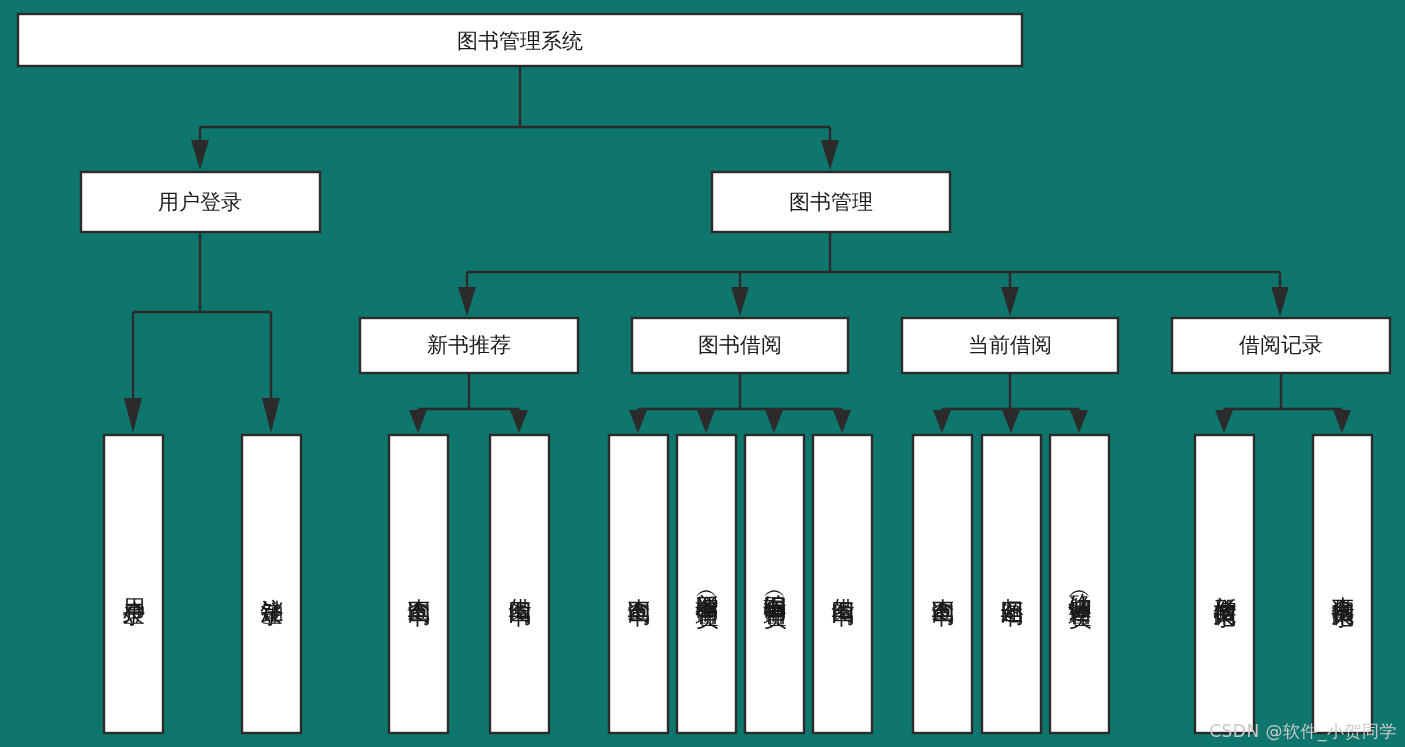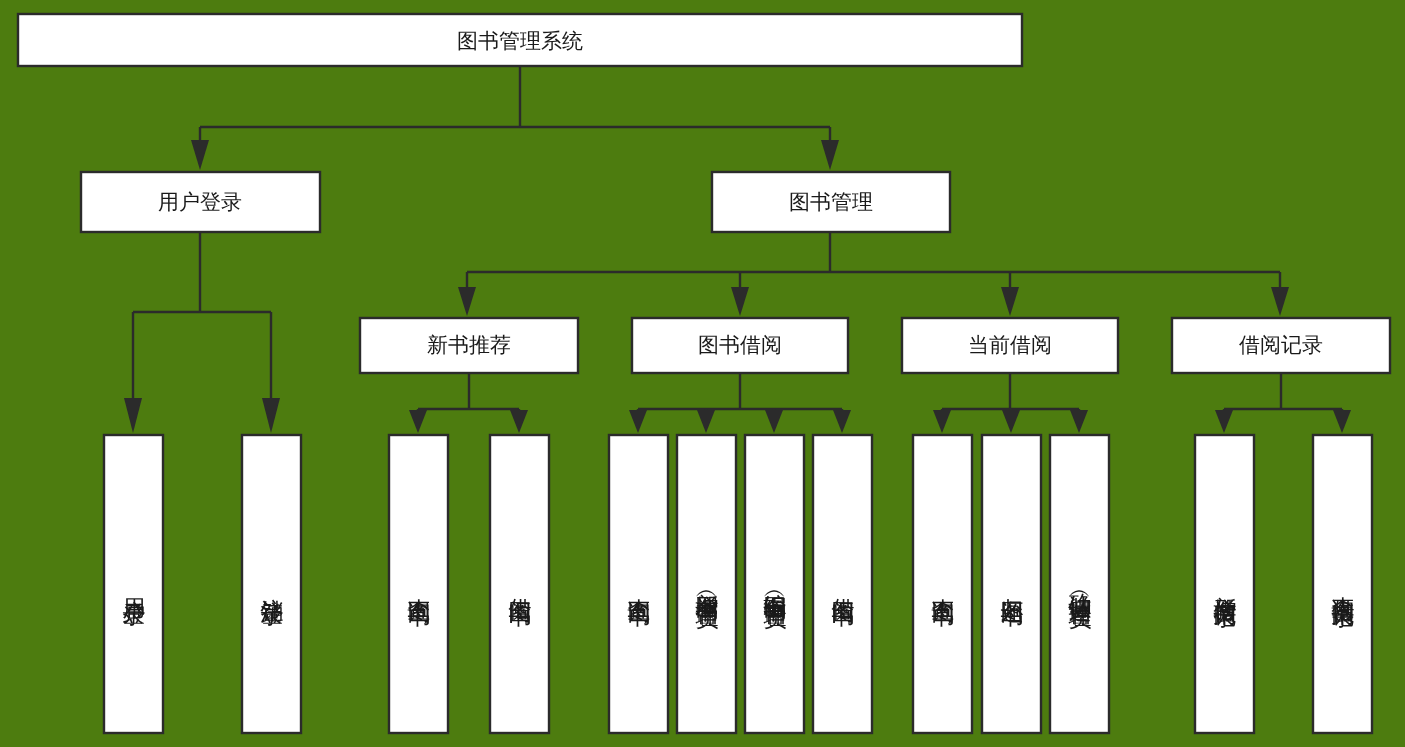--- a/index.html
+++ b/index.html
@@ -10,21 +10,21 @@
   body {
     width: 1405px;
     height: 747px;
     font-family: "DejaVu Sans", "Liberation Sans", sans-serif;
     overflow: hidden;
   }
   #diagram-root {
     position: relative;
     width: 1405px;
     height: 747px;
-    background: #4d7c0f;
+    background: #0f766e;
   }
   svg#tree-svg {
     position: absolute;
     left: 0;
     top: 0;
     width: 1405px;
     height: 747px;
   }
   .node-box {
     fill: #ffffff;
@@ -213,14 +213,15 @@
   <div class="node-label-v" style="left:609px;  top:435px; width:59px; height:298px;">查询图书</div>
   <div class="node-label-v" style="left:677px;  top:435px; width:59px; height:298px;">新增图书（管理员）</div>
   <div class="node-label-v" style="left:745px;  top:435px; width:59px; height:298px;">编辑图书（管理员）</div>
   <div class="node-label-v" style="left:813px;  top:435px; width:59px; height:298px;">借阅图书</div>
   <div class="node-label-v" style="left:913px;  top:435px; width:59px; height:298px;">查询图书</div>
   <div class="node-label-v" style="left:982px;  top:435px; width:59px; height:298px;">归还图书</div>
   <div class="node-label-v" style="left:1050px; top:435px; width:59px; height:298px;">确认归还（管理员）</div>
   <div class="node-label-v" style="left:1195px; top:435px; width:59px; height:298px;">新增借阅记录</div>
   <div class="node-label-v" style="left:1313px; top:435px; width:59px; height:298px;">查询借阅记录</div>
 
+  <div class="watermark">CSDN @软件_小贺同学</div>
 
 </div>
 
 </body></html>

